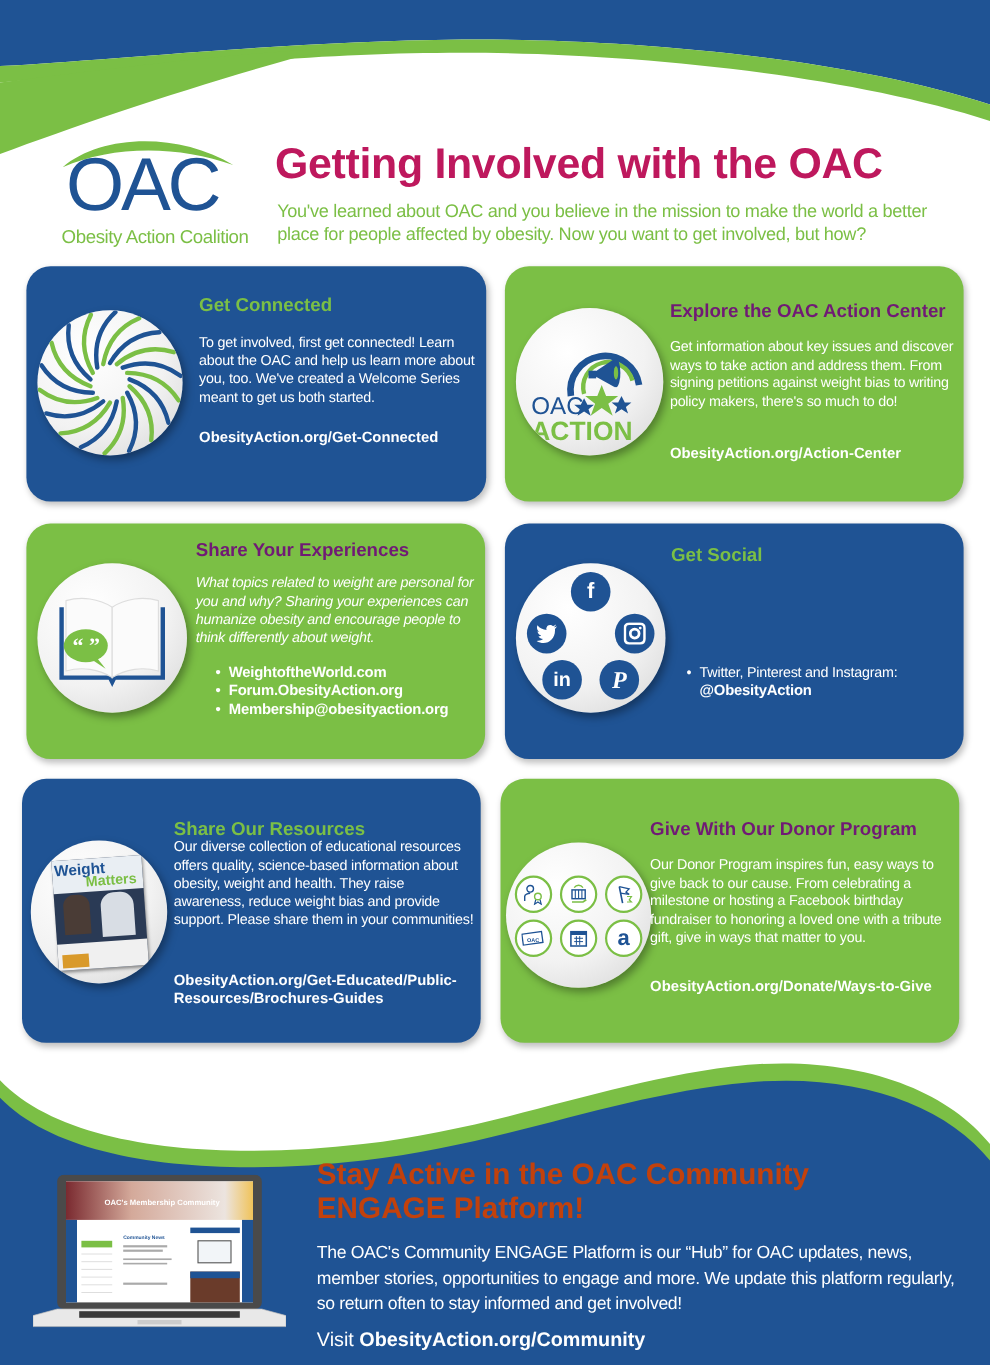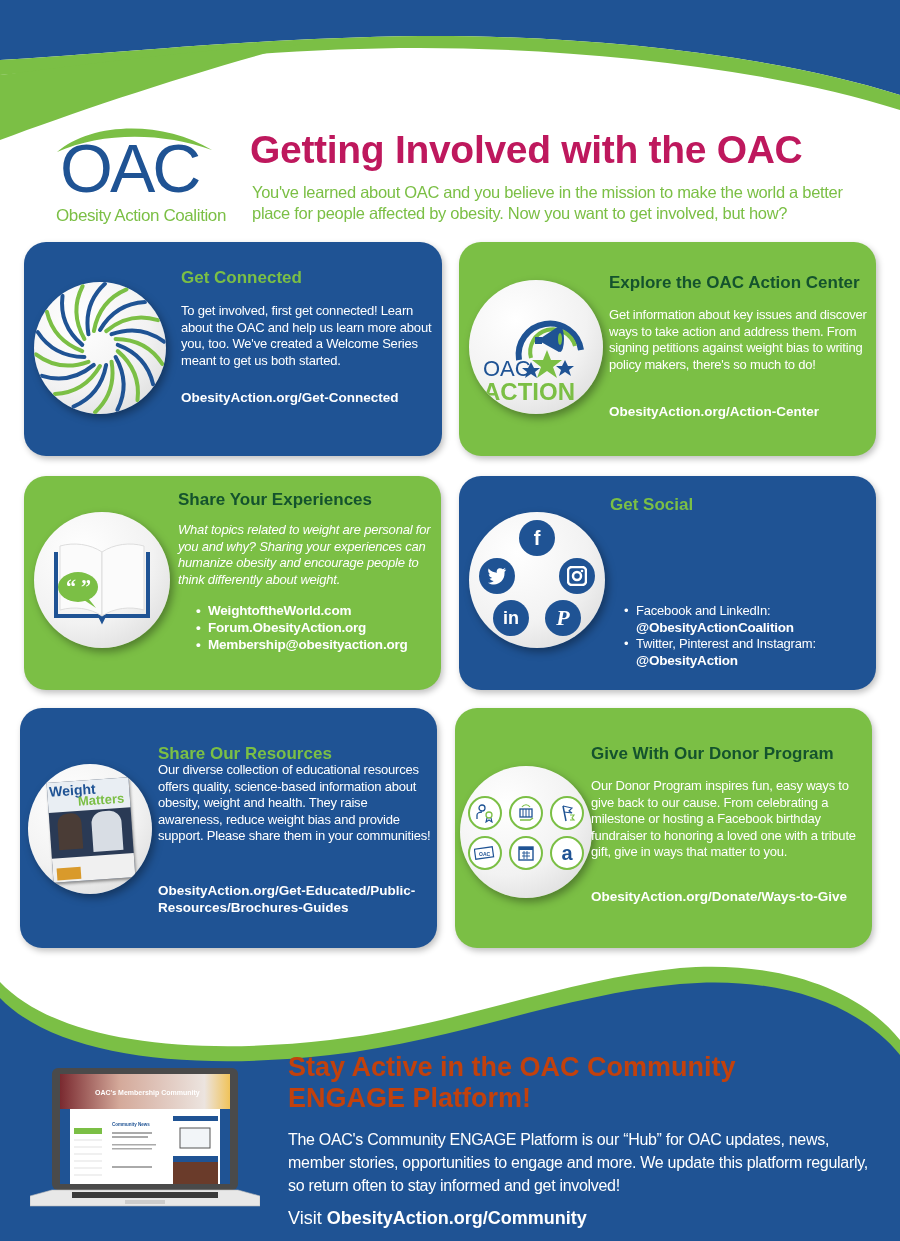--- a/index.html
+++ b/index.html
@@ -16,21 +16,21 @@
 
   .page-title { position: absolute; left: 250px; top: 128px; font-size: 39px; font-weight: 700; color: #be185d; white-space: nowrap; letter-spacing: -0.3px; }
   .intro { position: absolute; left: 252px; top: 182px; width: 620px; font-size: 16.5px; line-height: 21px; color: #7bbf45; letter-spacing: -0.3px; }
 
   .card { position: absolute; border-radius: 22px; box-shadow: 2px 3px 6px rgba(0,0,0,0.25); }
   .card.blue { background: #1f5394; }
   .card.green { background: #7bbf45; }
   .card .circle { position: absolute; border-radius: 50%; background: radial-gradient(circle at 35% 30%, #ffffff 0%, #f2f2f2 55%, #d4d4d4 100%); box-shadow: 3px 4px 8px rgba(0,0,0,0.35); overflow: hidden; }
   .card .ctitle { position: absolute; font-size: 17px; font-weight: 700; white-space: nowrap; }
   .card.blue .ctitle { color: #7bbf45; }
-  .card.green .ctitle { color: #14532d; }
+  .card.green .ctitle { color: #701a75; }
   .card .cbody { position: absolute; font-size: 13px; line-height: 16.5px; color: #ffffff; letter-spacing: -0.2px; }
   .card .clink { position: absolute; font-size: 13.5px; font-weight: 700; color: #ffffff; line-height: 17px; }
   .card ul { list-style: none; }
   .card li { position: relative; padding-left: 12px; }
   .card li::before { content: "•"; position: absolute; left: 0; top: 0; }
   .bold { font-weight: 700; }
 
   .social-dot { position: absolute; width: 36px; height: 36px; border-radius: 50%; background: #1f5394; color: #fff; display: flex; align-items: center; justify-content: center; font-weight: 700; font-size: 20px; }
   .donor-dot { position: absolute; width: 34px; height: 34px; border-radius: 50%; border: 2px solid #7bbf45; background: #fff; display: flex; align-items: center; justify-content: center; color: #1f5394; font-size: 14px; font-weight: 700; }
 
@@ -147,24 +147,20 @@
           <rect x="1" y="1" width="18" height="18" rx="4" fill="none" stroke="#fff" stroke-width="2.5"></rect>
           <circle cx="10" cy="10" r="4" fill="none" stroke="#fff" stroke-width="2.5"></circle>
           <circle cx="15" cy="5" r="1.3" fill="#fff"></circle>
         </svg>
     </div>
     <div class="social-dot" style="left:24px; top:88px; font-size:18px;">in</div>
     <div class="social-dot" style="left:76px; top:88px; font-family:'Liberation Serif', serif; font-style:italic; font-size:22px;">P</div>
   </div>
   <div class="ctitle" style="left:151px; top:19px;">Get Social</div>
   <ul class="cbody" style="left:165px; top:127px; width:250px;">
-    <li>
-      <span>Facebook and LinkedIn:</span><br>
-      <span class="bold" style="font-size:13.5px;">@ObesityActionCoalition</span>
-    </li>
     <li>
       <span>Twitter, Pinterest and Instagram:</span><br>
       <span class="bold" style="font-size:13.5px;">@ObesityAction</span>
     </li>
   </ul>
 </div>
 
 <div class="card blue" style="left:20px; top:708px; width:417px; height:240px;">
   <div class="circle" style="left:8px; top:56px; width:124px; height:130px;">
     <div style="position:absolute; left:22px; top:16px; width:82px; height:100px; background:#2a3a55; transform:rotate(-4deg); box-shadow:1px 2px 3px rgba(0,0,0,0.4);">

